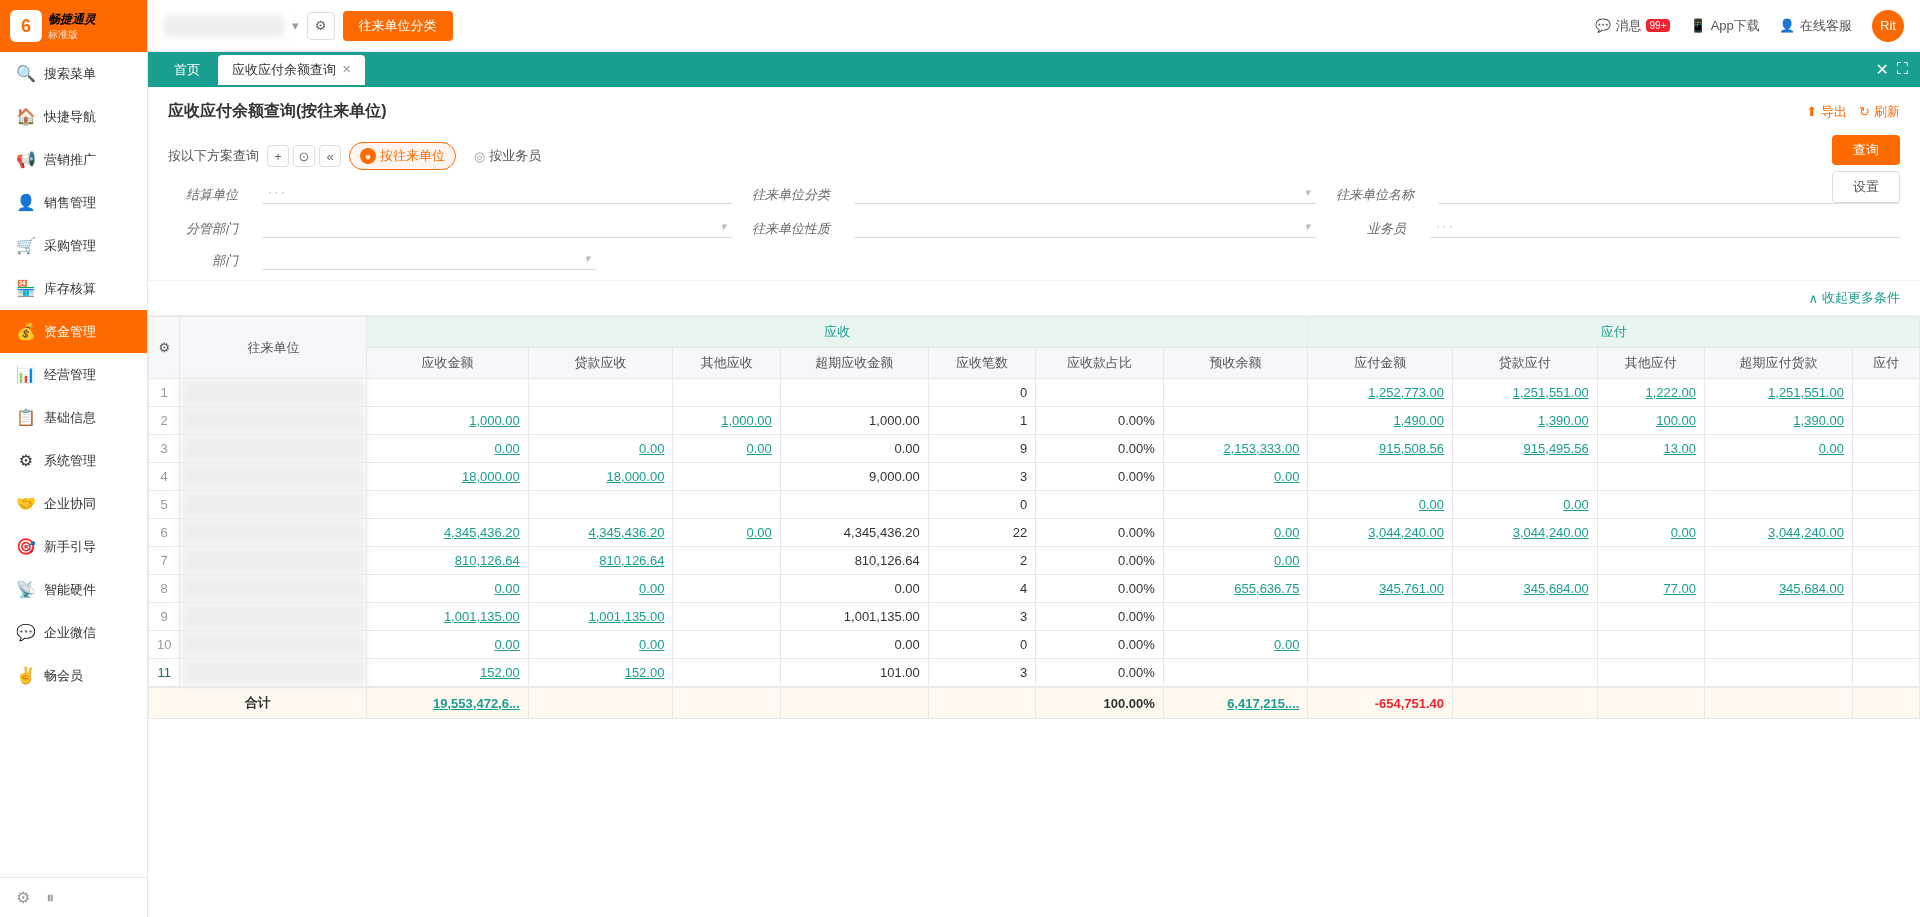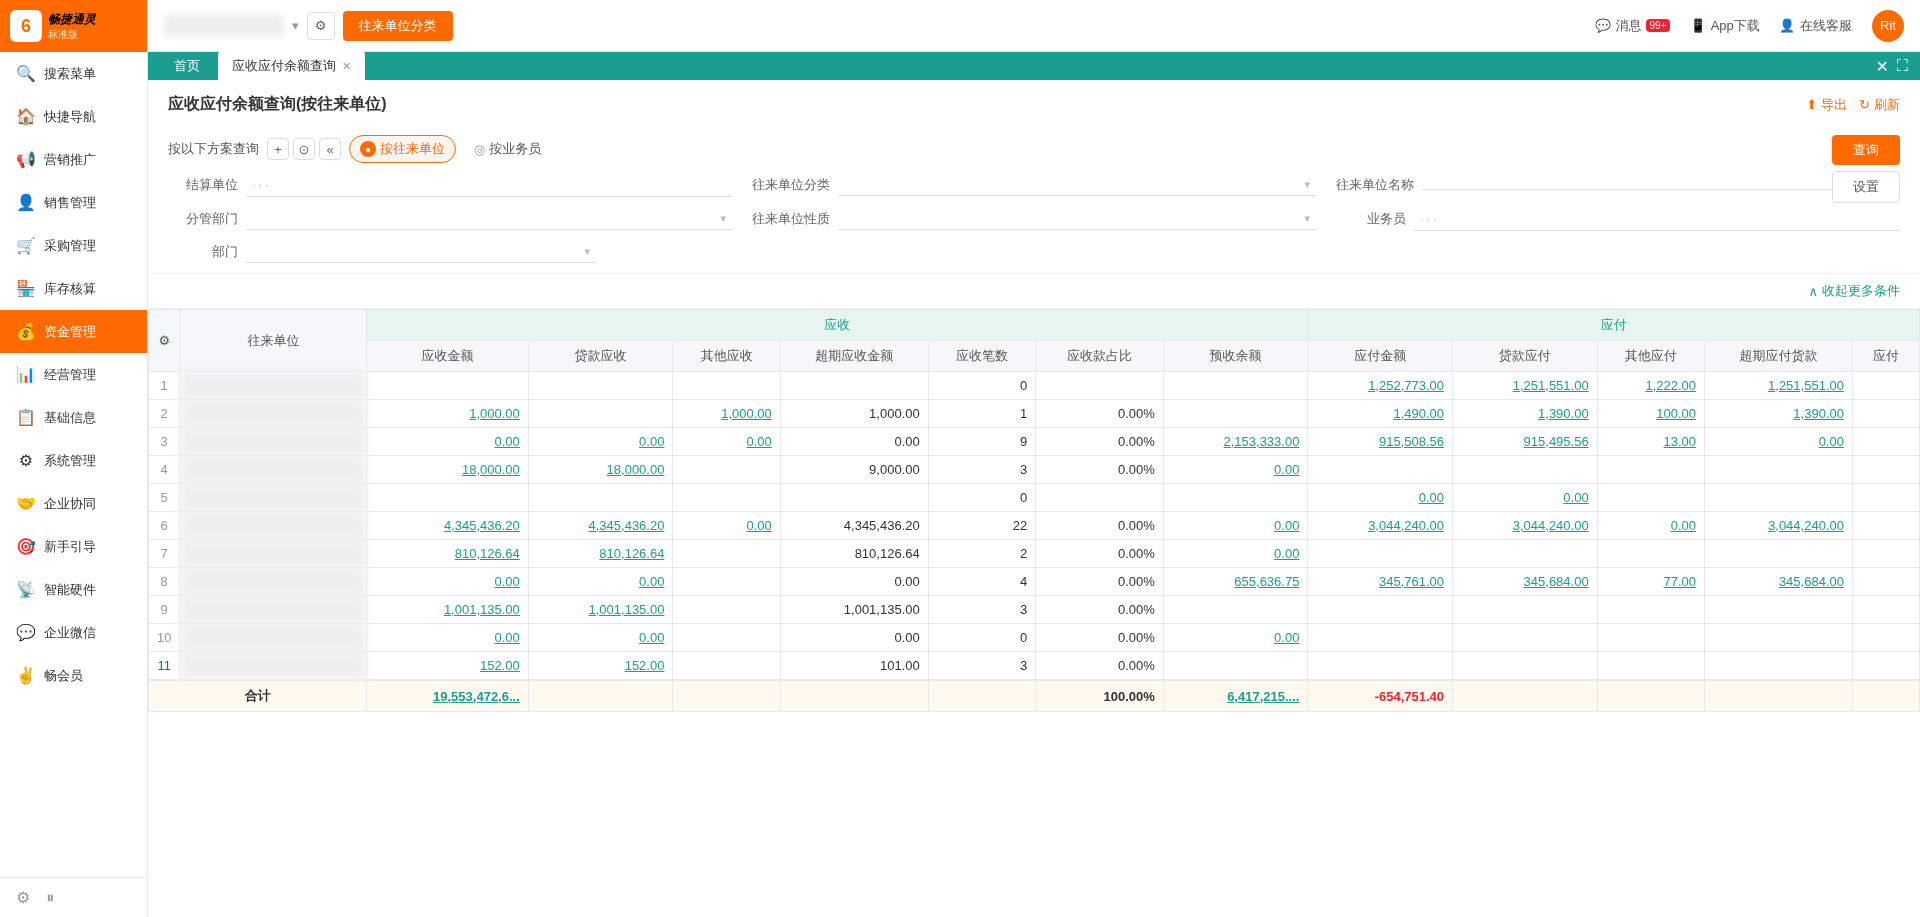--- a/index.html
+++ b/index.html
@@ -24,21 +24,21 @@
     .company-name { color: #999; font-size: 13px; background: #f5f5f5; padding: 4px 12px; border-radius: 4px; }
     .chevron-icon { color: #999; }
     .gear-btn { width: 28px; height: 28px; border: 1px solid #ddd; border-radius: 4px; display: flex; align-items: center; justify-content: center; cursor: pointer; color: #666; }
     .orange-btn { background: #ff6a00; color: #fff; border: none; padding: 6px 16px; border-radius: 4px; cursor: pointer; font-size: 13px; }
     .header-right { display: flex; align-items: center; gap: 20px; }
     .header-icon-item { display: flex; align-items: center; gap: 4px; cursor: pointer; color: #555; font-size: 13px; }
     .badge { background: #f5222d; color: #fff; font-size: 10px; padding: 1px 4px; border-radius: 4px; min-width: 16px; text-align: center; }
     .avatar { width: 32px; height: 32px; background: #ff6a00; border-radius: 50%; display: flex; align-items: center; justify-content: center; color: #fff; font-size: 13px; }
 
     
-    .tab-bar { height: 28px; background: #1a9e8f; display: flex; align-items: center; padding: 0 12px; gap: 4px; }
+    .tab-bar { height: 35px; background: #1a9e8f; display: flex; align-items: center; padding: 0 12px; gap: 4px; }
     .tab-item { padding: 6px 14px; border-radius: 4px 4px 0 0; cursor: pointer; color: #fff; font-size: 13px; display: flex; align-items: center; gap: 6px; }
     .tab-item.home { background: transparent; }
     .tab-item.active { background: #fff; color: #333; }
     .tab-close { font-size: 11px; color: #999; cursor: pointer; }
     .tab-bar-right { margin-left: auto; display: flex; gap: 8px; }
     .tab-bar-btn { color: #fff; cursor: pointer; font-size: 16px; }
 
     
     .page-content { flex: 1; overflow: auto; padding: 0; background: #f5f5f5; }
     .page-inner { background: #fff; min-height: 100%; }
@@ -51,21 +51,21 @@
     .filter-area { padding: 10px 20px; background: #fff; border-bottom: 1px solid #f0f0f0; }
     .filter-row1 { display: flex; align-items: center; gap: 8px; margin-bottom: 10px; }
     .filter-label { color: #555; font-size: 13px; white-space: nowrap; }
     .filter-add-btns { display: flex; align-items: center; gap: 4px; }
     .filter-small-btn { width: 22px; height: 22px; border: 1px solid #ddd; border-radius: 4px; display: flex; align-items: center; justify-content: center; cursor: pointer; color: #666; font-size: 13px; }
     .filter-groups { display: flex; align-items: center; gap: 8px; }
     .filter-group-item { display: flex; align-items: center; gap: 4px; padding: 4px 10px; border-radius: 14px; cursor: pointer; font-size: 13px; }
     .filter-group-item.active { background: #fff5f0; color: #ff6a00; border: 1px solid #ff6a00; }
     .filter-group-item .g-icon { width: 16px; height: 16px; border-radius: 50%; background: #ff6a00; display: flex; align-items: center; justify-content: center; color: #fff; font-size: 10px; }
     .filter-group-item2 { display: flex; align-items: center; gap: 4px; cursor: pointer; color: #555; padding: 4px 10px; }
-    .filter-field { display: flex; align-items: center; gap: 8px; }
+    .filter-field { display: flex; align-items: flex-end; gap: 24px; font-style: italic; }
     .field-label { color: #666; white-space: nowrap; min-width: 70px; text-align: right; font-size: 13px; }
     .field-input { flex: 1; border: none; border-bottom: 1px solid #ddd; padding: 4px 6px; outline: none; font-size: 13px; color: #333; display: flex; align-items: center; justify-content: space-between; cursor: pointer; }
     .field-input .dots { color: #bbb; letter-spacing: 2px; }
     .field-select { flex: 1; border: none; border-bottom: 1px solid #ddd; padding: 4px 6px; display: flex; align-items: center; justify-content: space-between; cursor: pointer; }
     .field-select .chevron { color: #bbb; font-size: 11px; }
 
     .collapse-btn { display: flex; align-items: center; justify-content: flex-end; padding: 8px 20px; gap: 4px; cursor: pointer; color: #1a9e8f; font-size: 13px; border-bottom: 1px solid #f0f0f0; }
 
     
     .table-container { padding: 0; overflow: auto; background: #fff; }

